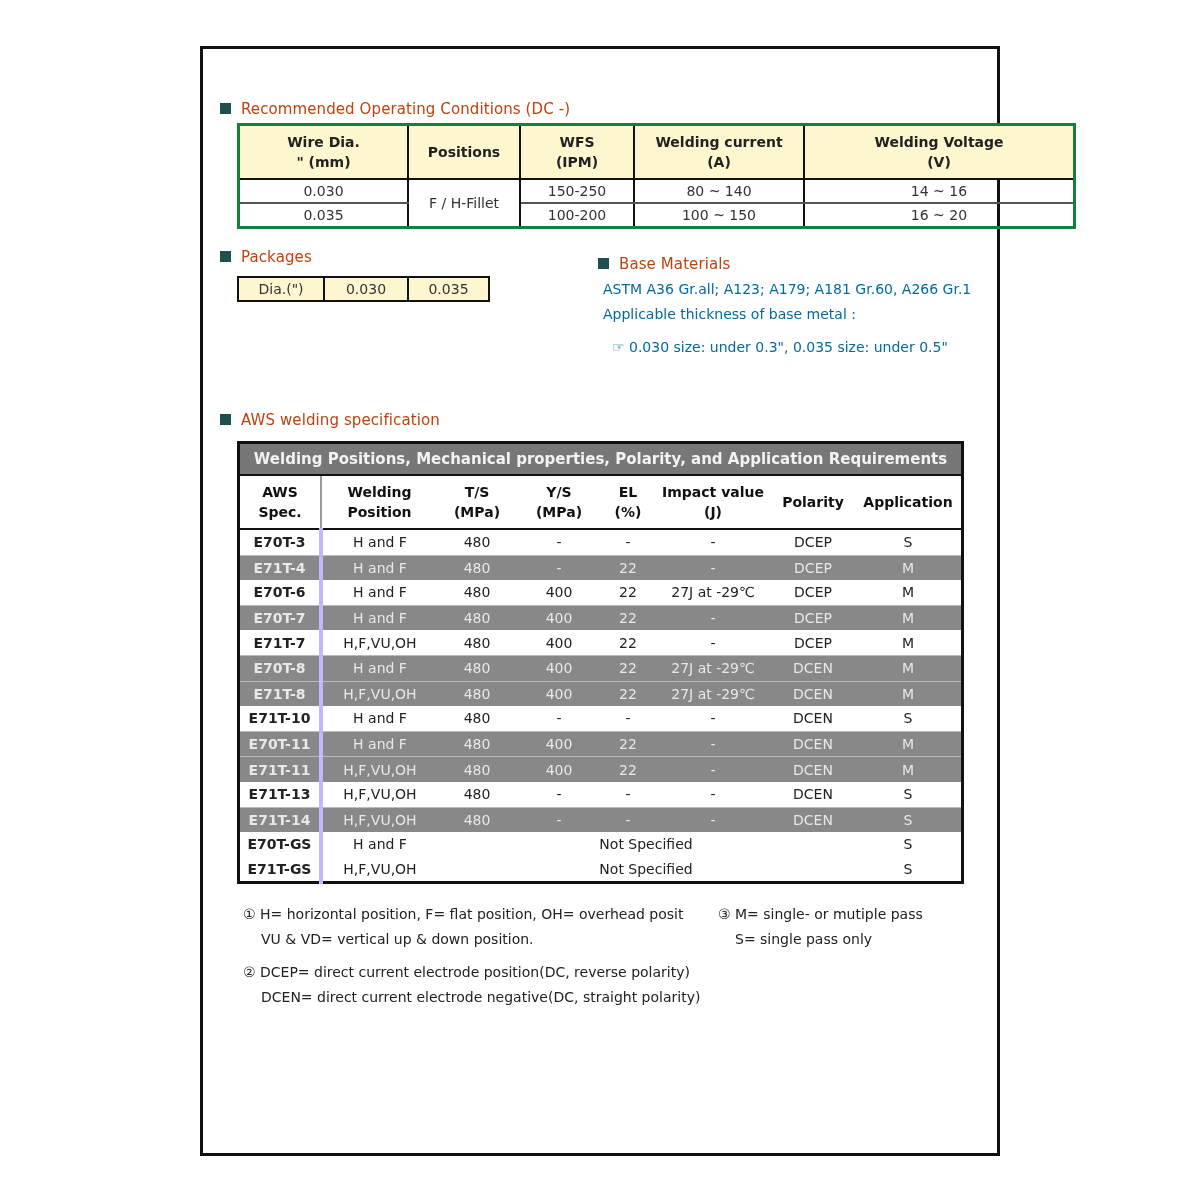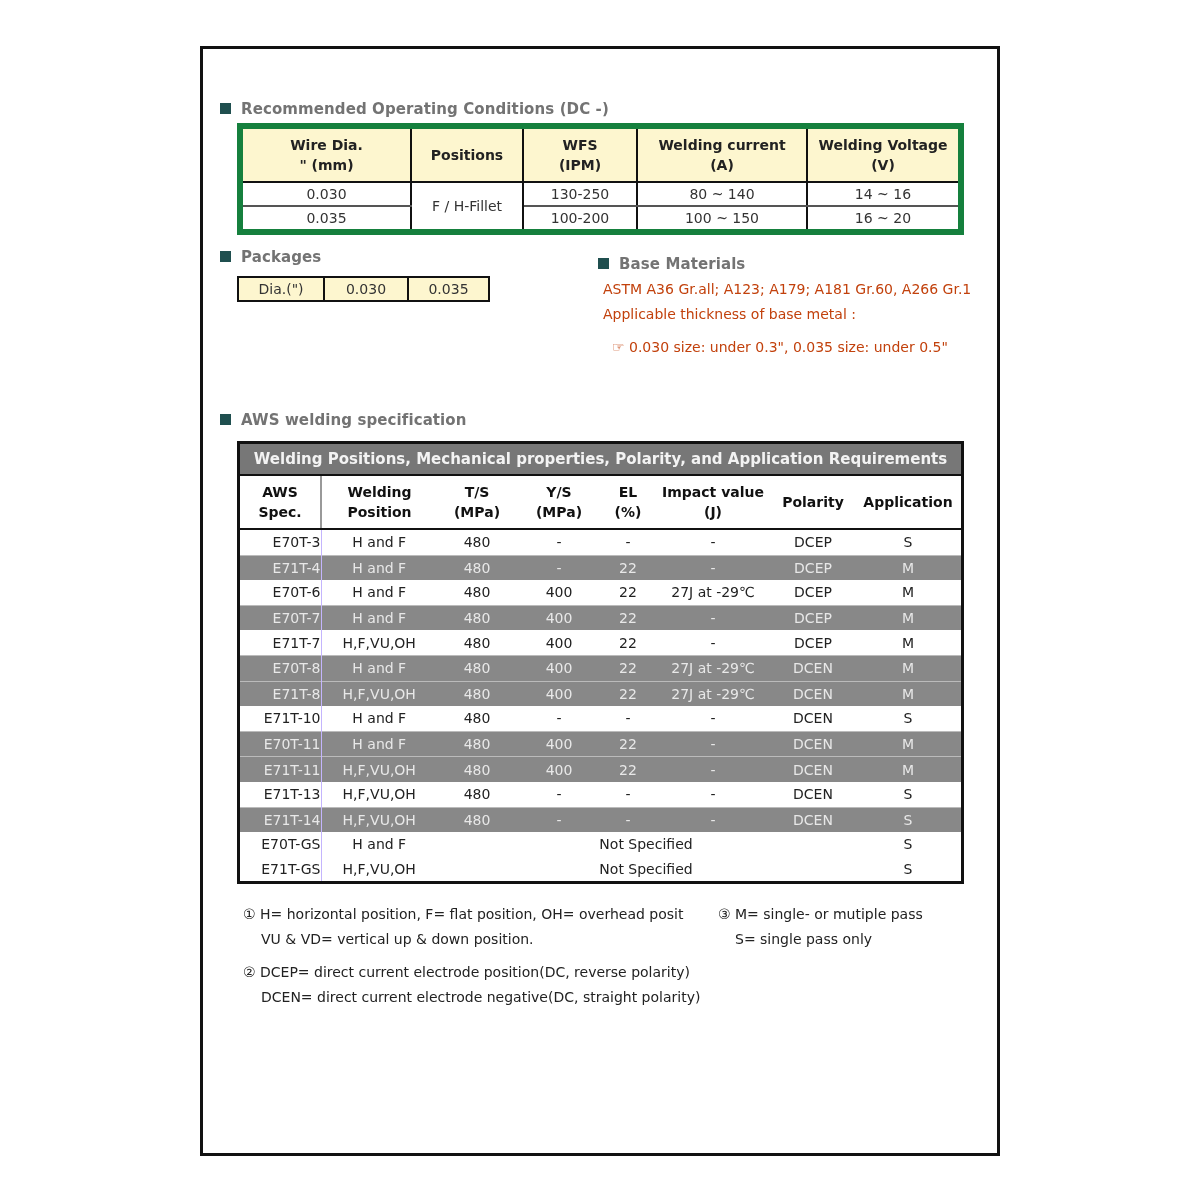--- a/index.html
+++ b/index.html
@@ -1,37 +1,37 @@
 <!DOCTYPE html>
 <html><head>
 <meta charset="utf-8">
 <style>
   html, body { margin:0; padding:0; background:#ffffff; }
   body { width:1200px; height:1200px; position:relative; font-family:"DejaVu Sans", sans-serif; color:#1a1a1a; }
   .frame { position:absolute; left:200px; top:46px; width:800px; height:1110px; border:3px solid #111; box-sizing:border-box; background:#fff; }
-  .sec-title { position:absolute; font-size:15px; font-weight:bold; color:#737373; letter-spacing:0.1px; white-space:nowrap; }
+  .sec-title { position:absolute; font-size:15px; font-weight:normal; color:#c2410c; letter-spacing:0.1px; white-space:nowrap; }
   .sec-title .sq { display:inline-block; width:11px; height:11px; background:#1f4f4f; margin-right:10px; vertical-align:0px; }
   table { border-collapse:collapse; position:absolute; }
   
-  #op { left:237px; top:123px; width:727px; border:6px solid #15803d; font-size:14px; }
+  #op { left:237px; top:123px; width:839px; border:3px solid #15803d; font-size:14px; }
   #op th { background:#fdf6cf; font-weight:bold; height:52px; border:2px solid #111; text-align:center; line-height:20px; padding:0; color:#222; }
   #op td { height:22px; text-align:center; border-left:2px solid #111; border-right:2px solid #111; border-bottom:2px solid #555; padding:0; color:#333; }
   
   #pk { left:237px; top:276px; width:253px; border:2px solid #111; font-size:14px; }
   #pk th { background:#fdf6cf; height:22px; font-weight:normal; border:2px solid #111; text-align:center; padding:0; color:#333; }
   #pk td { height:56px; text-align:center; border:2px solid #111; padding:0; color:#333; line-height:22px; }
   
-  .bm-line { position:absolute; left:603px; font-size:14px; color:#c2410c; white-space:nowrap; }
+  .bm-line { position:absolute; left:603px; font-size:14px; color:#0369a1; white-space:nowrap; }
   
   #aws { left:237px; top:441px; width:727px; border:3px solid #111; font-size:14px; }
   #aws .banner { background:#777; color:#f3f3f3; font-weight:bold; height:30px; text-align:center; font-size:15px; border-bottom:2px solid #111; }
   #aws .hdr th { font-weight:bold; height:52px; text-align:center; line-height:20px; border-bottom:2px solid #111; padding:0; color:#111; }
   #aws .hdr th:first-child { border-right:2px solid #999; }
   #aws td { height:24.6px; text-align:center; padding:0; color:#222; }
-  #aws td.spec { font-weight:normal; border-right:1px solid #c4b5fd;text-align:right; }
+  #aws td.spec { font-weight:bold; border-right:4px solid #c4b5fd; }
   #aws tr.g td { background:#888; color:#e8e8e8; border-top:1px solid #bbb; }
   #aws tr.w td { background:#fff; }
   .notes { position:absolute; font-size:14px; color:#222; white-space:nowrap; }
 </style>
 </head>
 <body>
 
 <div class="frame"></div>
 
 <div class="sec-title" style="left:220px;top:100px;"><span class="sq"></span><span>Recommended Operating Conditions (DC -)</span></div>
@@ -40,21 +40,21 @@
       <tr>
     <th style="width:167px"><span>Wire Dia.</span><br><span>" (mm)</span></th>
     <th style="width:110px"><span>Positions</span></th>
     <th style="width:112px"><span>WFS</span><br><span>(IPM)</span></th>
     <th style="width:168px"><span>Welding current</span><br><span>(A)</span></th>
     <th><span>Welding Voltage</span><br><span>(V)</span></th>
   </tr>
   <tr>
     <td>0.030</td>
     <td rowspan="2" style="border-bottom:2px solid #111">F / H-Fillet</td>
-    <td>130-250</td>
+    <td>150-250</td>
     <td>80 ~ 140</td>
     <td>14 ~ 16</td>
   </tr>
   <tr>
     <td>0.035</td>
     <td>100-200</td>
     <td>100 ~ 150</td>
     <td>16 ~ 20</td>
   </tr>
 </tbody>

